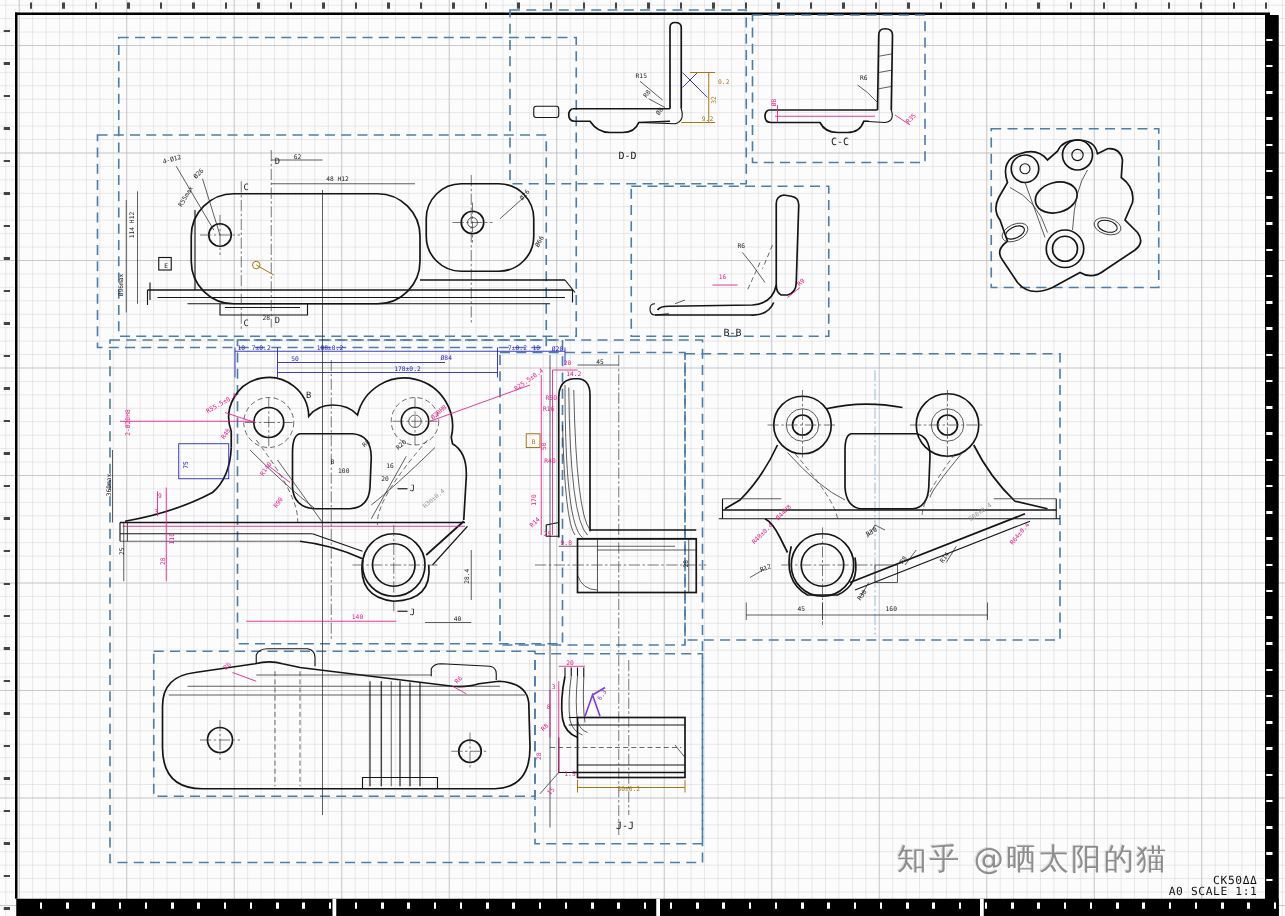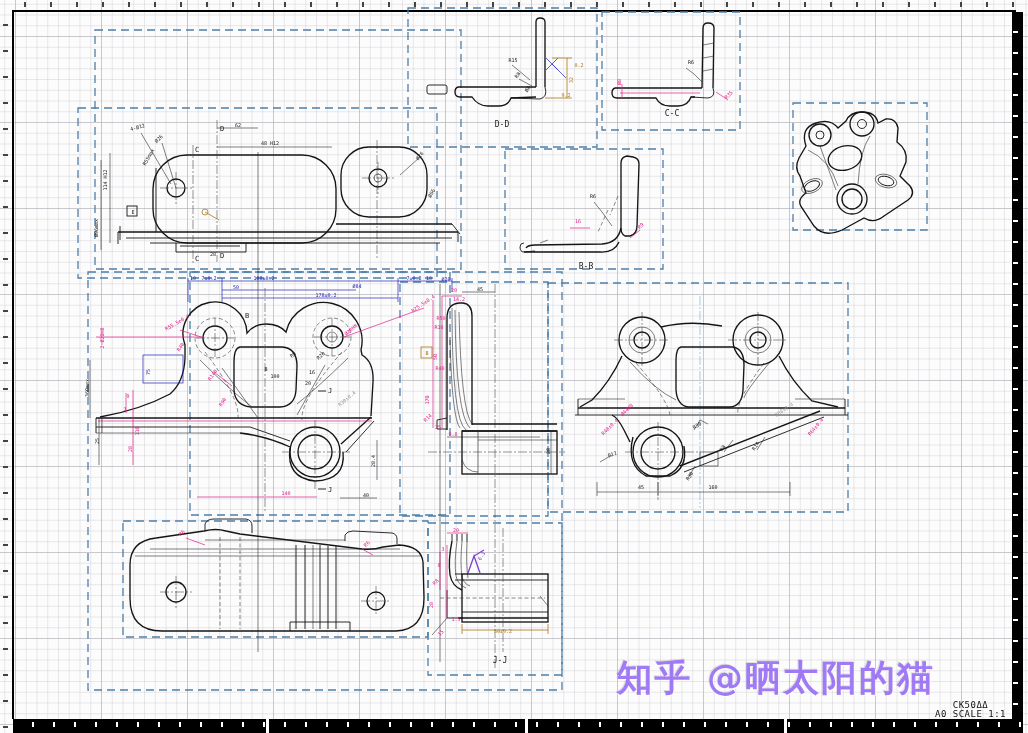--- a/index.html
+++ b/index.html
@@ -43,26 +43,26 @@
   .dd{stroke:#3a3a3a;fill:none;stroke-width:.55;stroke-dasharray:9 2 2 2;}
   .hd{stroke:#3a3a3a;fill:none;stroke-width:.6;stroke-dasharray:4 2.5;}
   .dim{stroke:#e0218a;fill:none;stroke-width:.7;}
   .bl{stroke:#2222bb;fill:none;stroke-width:.7;}
   .ol{stroke:#a87714;fill:none;stroke-width:.8;}
   .pu{stroke:#8040d0;fill:none;stroke-width:1.3;}
   .lb{stroke:#8ab4d8;fill:none;stroke-width:.7;stroke-dasharray:9 2 2 2;}
   .blk{stroke:#4d7ea8;fill:none;stroke-width:1.3;stroke-dasharray:8 5;}
   
   .titleblock{
-    position:absolute;right:22px;bottom:14px;text-align:center;color:#111;
+    position:absolute;right:22px;bottom:14px;text-align:right;color:#111;
     font-family:"DejaVu Sans Mono",monospace;font-size:9px;line-height:9px;letter-spacing:.5px;
   }
   .watermark{
     position:absolute;right:93px;bottom:30px;
-    font-size:36px;font-weight:bold;color:#8b5cf6;opacity:.8;letter-spacing:2px;
+    font-size:24px;font-weight:normal;color:#737373;opacity:.8;letter-spacing:2px;
     text-shadow:1px 1px 0 rgba(255,255,255,.95), -1px -1px 0 rgba(130,130,130,.28);
     white-space:nowrap;
   }
 </style>
 </head>
 <body>
 
 <div class="sheet"></div>
 <div class="tick-strip-top"></div>
 <div class="tick-strip-left"></div>

